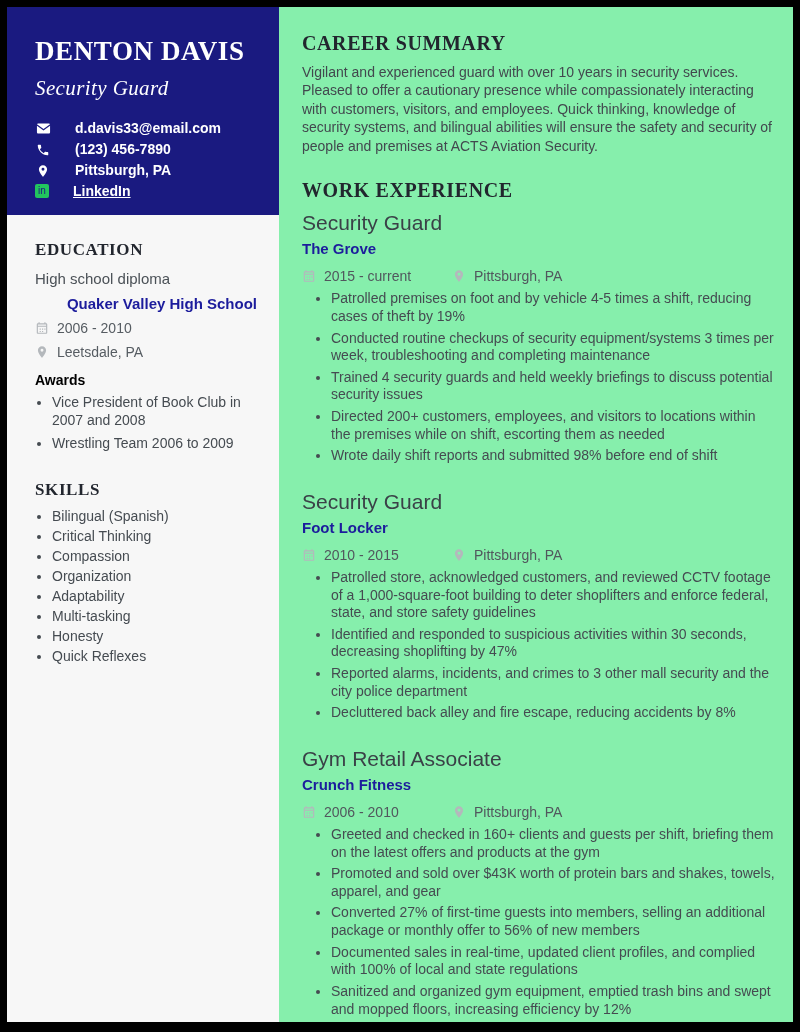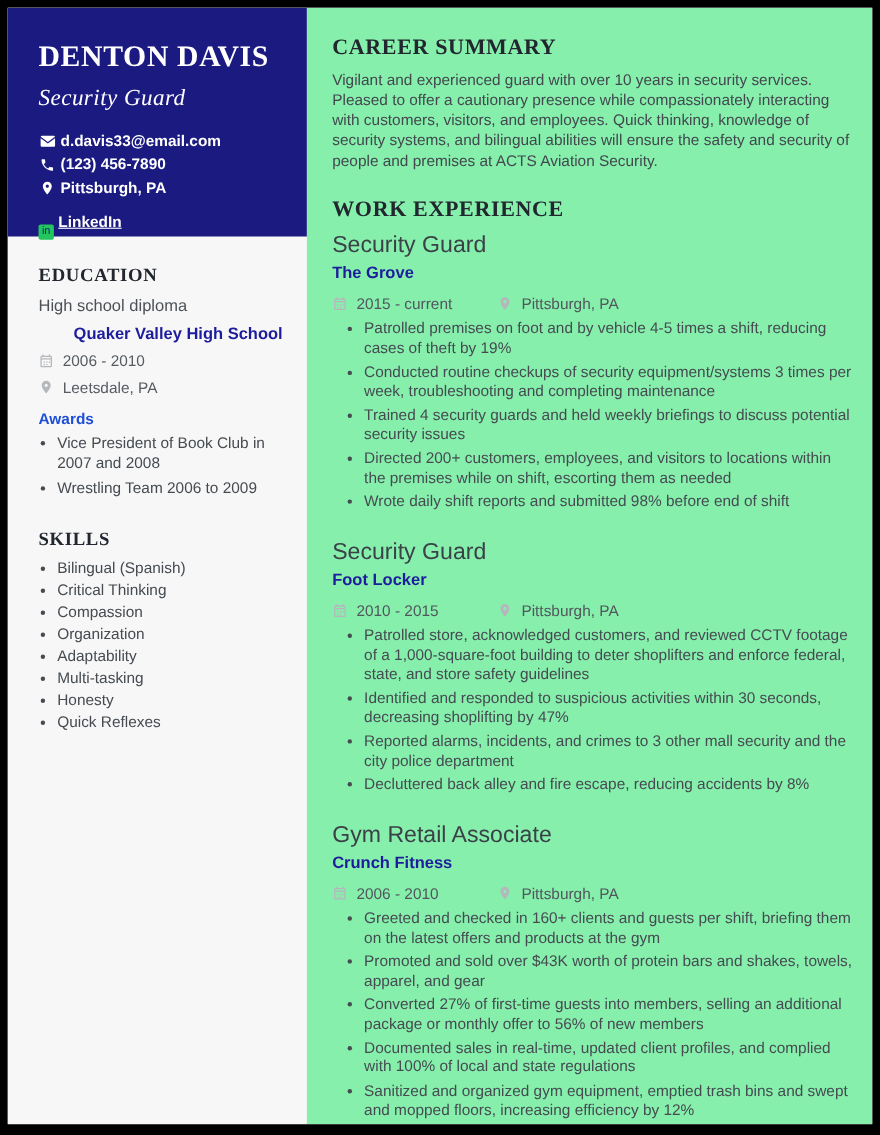--- a/index.html
+++ b/index.html
@@ -41,37 +41,36 @@
   }
   .role {
     font-family: "Liberation Serif", serif;
     font-style: italic;
     font-size: 21px;
     margin-top: 9px;
     letter-spacing: 0.4px;
   }
   .contacts { margin-top: 20px; }
   .contact-row {
-    display: flex; align-items: center;
-    gap: 4px;
+    display: flex; 
+    gap: 24px;
     font-size: 14px;
     font-weight: 700;
     margin-bottom: 6px;
     line-height: 15px;
   }
   .cicon { width: 16px; height: 15px; display: inline-flex; align-items: center; justify-content: center; color: #ffffff; }
   .cicon svg { display: block; }
   .linkedin-badge {
     background: #22c55e; color: #1a1a80;
     width: 14px; height: 14px;
     border-radius: 2px;
     font-size: 10px; font-weight: 400;
     display: inline-flex; align-items: center; justify-content: center;
     line-height: 1;
-    margin-top: 20px;
   }
   .contact-link { color: #ffffff; text-decoration: underline; cursor: pointer; }
 
   .side-body { padding: 25px 22px 0 28px; box-sizing: border-box; }
   .side-heading {
     font-family: "Liberation Serif", serif;
     font-weight: 700;
     font-size: 17px;
     color: #22262e;
     letter-spacing: 0.6px;
@@ -79,21 +78,21 @@
   }
   .degree { font-size: 15px; color: #4b5157; margin-top: 10px; }
   .school { font-size: 15px; font-weight: 700; color: #1c1c9c; margin-top: 8px; text-align: right; }
   .side-meta {
     display: flex; align-items: center; gap: 8px;
     font-size: 14px; color: #565c62;
     margin-top: 8px;
   }
   .micon { width: 14px; height: 14px; color: #b4b8bc; display: inline-flex; }
   .micon svg { display: block; }
-  .awards-label { font-size: 14px; font-weight: 700; color: #1d4ed8; margin-top: 12px; }
+  .awards-label { font-size: 14px; font-weight: 700; color: #000000; margin-top: 12px; }
   ul.side-list { margin: 6px 0 0 0; padding-left: 17px; }
   ul.side-list li {
     font-size: 14px; color: #454b51;
     line-height: 1.28;
     margin-bottom: 5px;
   }
   .skills-section { margin-top: 27px; }
   ul.skills-list { margin: 9px 0 0 0; padding-left: 17px; }
   ul.skills-list li { font-size: 14px; color: #454b51; margin-bottom: 6px; line-height: 1.0; }
 

